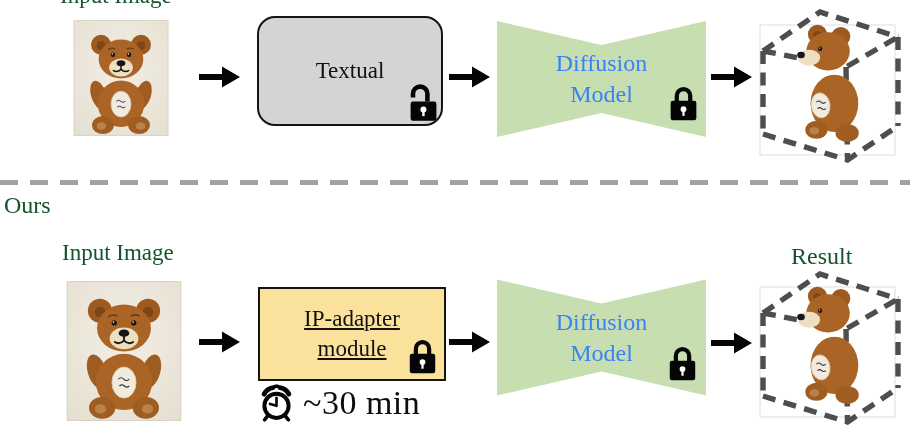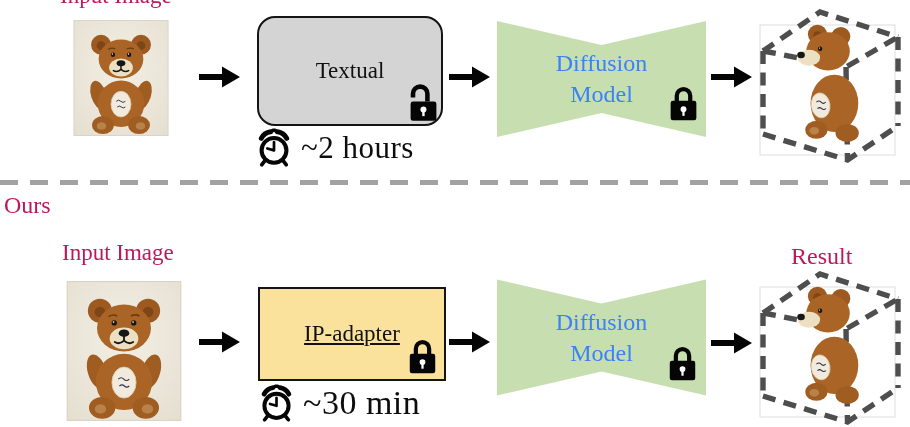--- a/index.html
+++ b/index.html
@@ -2,21 +2,21 @@
 <html><head>
 <meta charset="utf-8">
 <style>
   html,body{margin:0;padding:0;background:#ffffff;overflow:hidden;}
   #figure{
     position:relative;width:910px;height:427px;background:#ffffff;
     font-family:"Liberation Serif","DejaVu Serif",serif;color:#111;
     overflow:hidden;
   }
   .abs{position:absolute;}
-  .label{font-size:23px;color:#be185d;white-space:nowrap;}
+  .label{font-size:23px;color:#14532d;white-space:nowrap;}
   .time-label{font-size:34px;color:#0d0d0d;white-space:nowrap;letter-spacing:0.5px;}
   .module-box{
     box-sizing:border-box;border:2.5px solid #141414;
     display:flex;flex-direction:column;align-items:center;justify-content:center;
     text-align:center;font-size:23px;line-height:30px;
   }
   .module-gray{background:#d4d4d4;border-radius:18px;gap:12px;}
   .module-yellow{background:#fbe29c;}
   .bowtie-wrap{display:block;}
   .bowtie-text{
@@ -142,26 +142,20 @@
         <use href="#arrowRight"></use>
       </svg>
 
     <div class="abs module-box module-gray" style="left:257px;top:16px;width:186px;height:110px;">
       <div>Textual</div>
       <svg class="lock" style="right:4px;bottom:1px;" width="36" height="44" viewBox="0 0 30 35">
           <use href="#lockOpen"></use>
         </svg>
     </div>
 
-    <div class="abs timerow" style="left:255px;top:128px;">
-      <svg width="38" height="39" viewBox="0 0 26 27">
-          <use href="#alarmClock"></use>
-        </svg>
-      <span class="time-label" style="font-size:31px;">~2 hours</span>
-    </div>
 
     <svg class="abs" style="left:449px;top:66px;" width="42" height="22" viewBox="0 0 42 22">
         <use href="#arrowRight"></use>
       </svg>
 
     <div class="abs" style="left:497px;top:21px;width:209px;height:116px;">
       <svg class="bowtie-wrap" width="209" height="116" viewBox="0 0 209 116">
         <polygon points="0,0 104.5,24 209,0 209,116 104.5,92 0,116" fill="#c7dfb0"></polygon>
       </svg>
       <div class="bowtie-text">
@@ -200,20 +194,21 @@
         <use href="#teddyFront"></use>
       </svg>
     </div>
 
     <svg class="abs" style="left:199px;top:117px;" width="42" height="22" viewBox="0 0 42 22">
         <use href="#arrowRight"></use>
       </svg>
 
     <div class="abs module-box module-yellow" style="left:258px;top:73px;width:188px;height:94px;text-decoration:underline;">
       <div>IP-adapter</div>
+      <div>module</div>
       <svg class="lock" style="right:6px;bottom:4px;" width="31" height="38" viewBox="0 0 28 34">
           <use href="#lockClosed"></use>
         </svg>
     </div>
 
     <div class="abs timerow" style="left:258px;top:170px;">
       <svg width="37" height="38" viewBox="0 0 26 27">
           <use href="#alarmClock"></use>
         </svg>
       <span class="time-label">~30 min</span>

